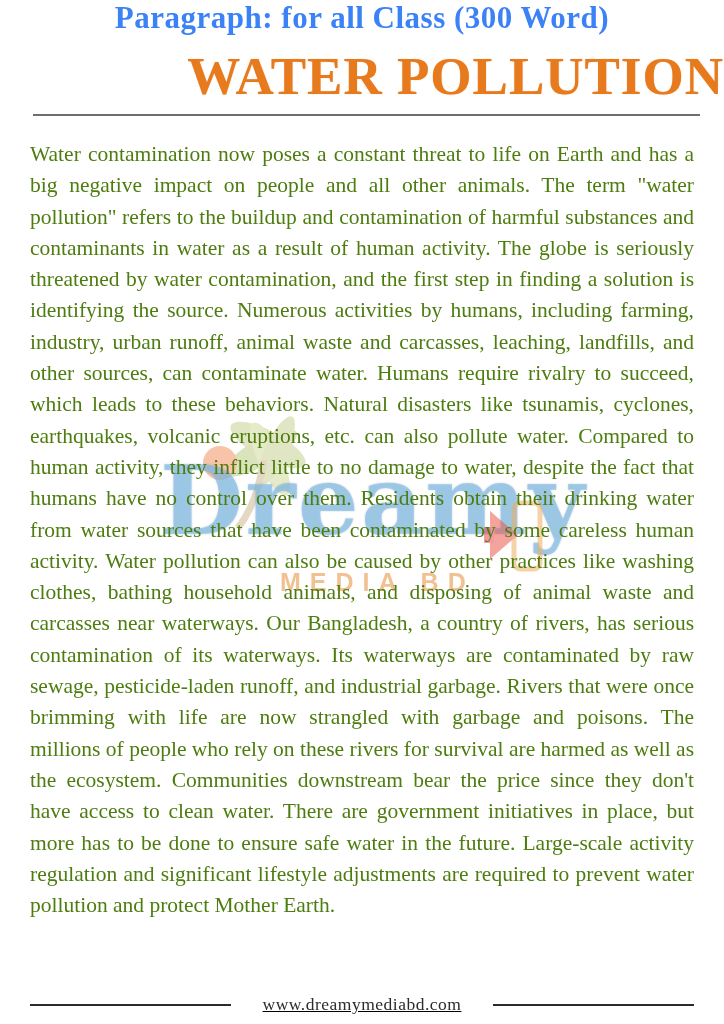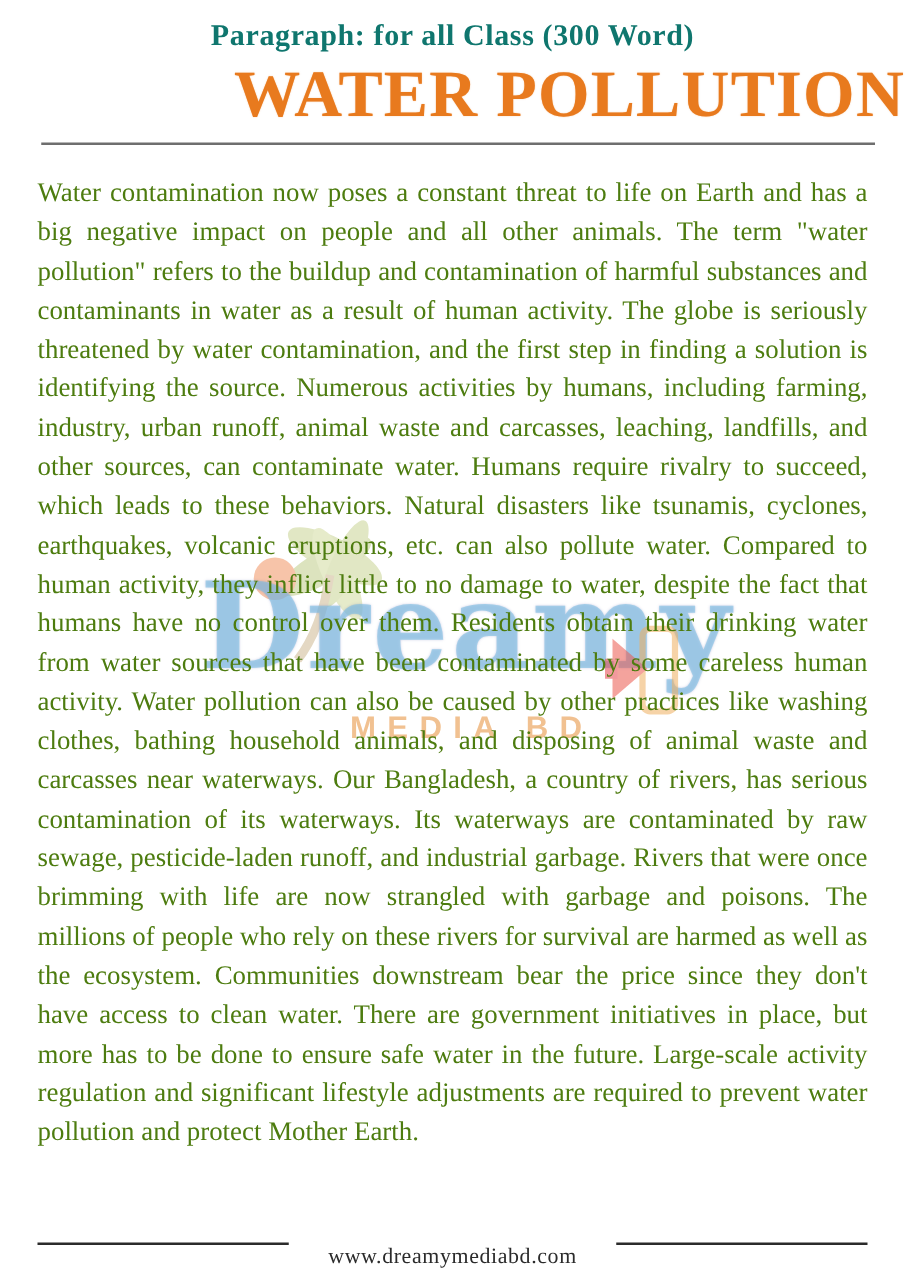--- a/index.html
+++ b/index.html
@@ -7,25 +7,25 @@
     position: relative;
     width: 724px;
     height: 1024px;
     margin: 0 auto;
     background: #ffffff;
     overflow: hidden;
     font-family: "Liberation Serif", serif;
   }
   .kicker {
     position: absolute;
-    top: 16px; left: 0; right: 0;
+    top: 0; left: 0; right: 0;
     text-align: center;
-    font-size: 24px;
+    font-size: 31px;
     font-weight: bold;
-    color: #0f766e;
+    color: #3b82f6;
     letter-spacing: 0.5px;
   }
   .title {
     position: absolute;
     top: 46px; left: 0; right: 0;
     text-align: right;
     font-size: 53px;
     font-weight: bold;
     color: #E87A1E;
     letter-spacing: 1px;
@@ -74,23 +74,24 @@
     font-size: 25px;
     letter-spacing: 9px;
     color: rgba(232, 155, 78, 0.62);
   }
   .wm-flag { position: absolute; left: 318px; top: 82px; }
   .footer {
     position: absolute;
     left: 30px; right: 30px;
     bottom: 9px;
     display: flex;
-    align-items: flex-start;
+    align-items: center;
     gap: 32px;
     z-index: 2;
+    text-decoration: underline;
   }
   .footer-line {
     flex: 1;
     height: 0;
     border-top: 2px solid #2b2b2b;
   }
   .footer-url {
     font-size: 17.5px;
     color: #2b2b2b;
     white-space: nowrap;

